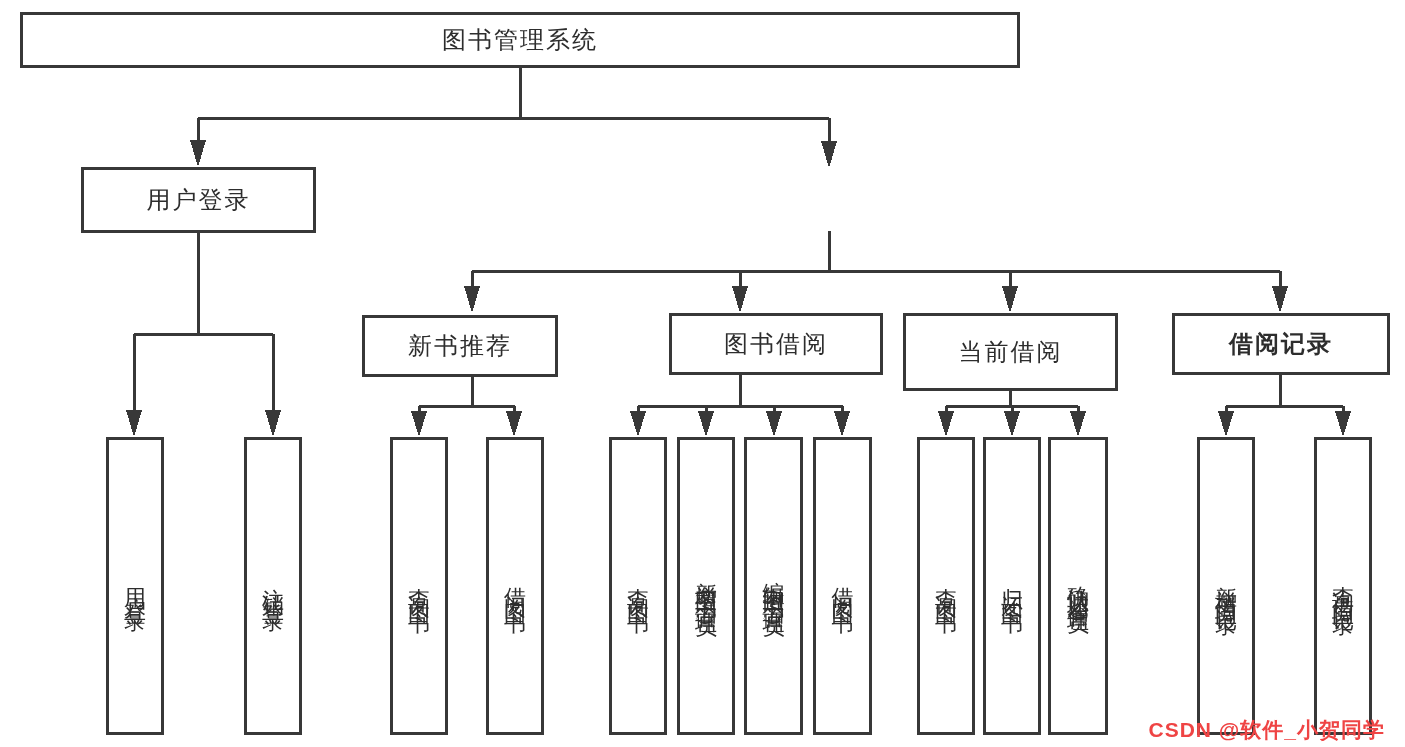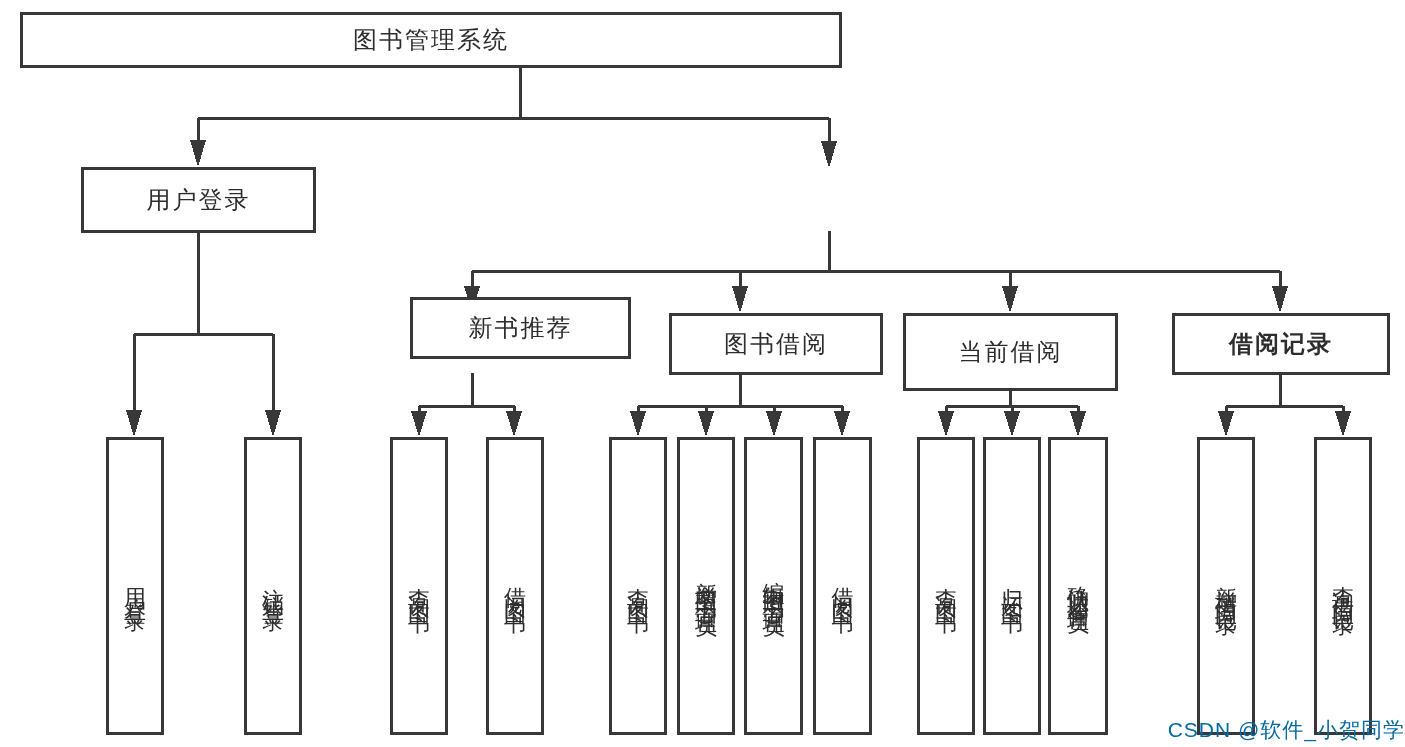--- a/index.html
+++ b/index.html
@@ -20,22 +20,22 @@
   .leaf{
     position:absolute;z-index:2;box-sizing:border-box;
     top:437px;height:298px;width:58px;
     border:3px solid #383838;background:#ffffff;
     display:flex;align-items:center;justify-content:center;
     writing-mode:vertical-rl;text-orientation:mixed;
     font-size:22px;letter-spacing:8px;color:#2d2d2d;
     line-height:1;
   }
   .watermark{
-    position:absolute;right:0;bottom:3px;z-index:5;
-    font-size:21px;color:#0369a1;letter-spacing:1px;white-space:nowrap;
+    position:absolute;right:20px;bottom:3px;z-index:5;
+    font-size:21px;color:#ef4444;letter-spacing:1px;white-space:nowrap;font-weight:bold;
   }
   path{stroke:#383838;stroke-width:3;fill:none;}
   polygon{fill:#383838;stroke:none;}
 </style>
 </head>
 <body>
 
 <div class="canvas">
 
   <svg class="connectors" viewBox="0 0 1405 747" shape-rendering="crispEdges">
@@ -74,25 +74,25 @@
       <polygon points="1004,411 1020,411 1012,437"></polygon>
       <polygon points="1070,411 1086,411 1078,437"></polygon>
     </g>
     <g>
       <path d="M1280 373 V406 M1226 406 H1343 M1226 406 V412 M1343 406 V412"></path>
       <polygon points="1218,411 1234,411 1226,437"></polygon>
       <polygon points="1335,411 1351,411 1343,437"></polygon>
     </g>
   </svg>
 
-  <div class="hbox" style="left:20px;top:12px;width:822px;height:56px;">图书管理系统</div>
+  <div class="hbox" style="left:20px;top:12px;width:1000px;height:56px;">图书管理系统</div>
 
   <div class="hbox" style="left:81px;top:167px;width:235px;height:66px;">用户登录</div>
 
-  <div class="hbox" style="left:362px;top:297px;width:221px;height:62px;margin-left:48px;">新书推荐</div>
+  <div class="hbox" style="left:362px;top:315px;width:196px;height:62px;">新书推荐</div>
   <div class="hbox" style="left:669px;top:313px;width:214px;height:62px;">图书借阅</div>
   <div class="hbox" style="left:903px;top:313px;width:215px;height:78px;">当前借阅</div>
   <div class="hbox" style="left:1172px;top:313px;width:218px;height:62px;font-weight:bold;">借阅记录</div>
 
   <div class="leaf" style="left:106px;">用户登录</div>
   <div class="leaf" style="left:244px;">注销登录</div>
 
   <div class="leaf" style="left:390px;">查询图书</div>
   <div class="leaf" style="left:486px;">借阅图书</div>
 

